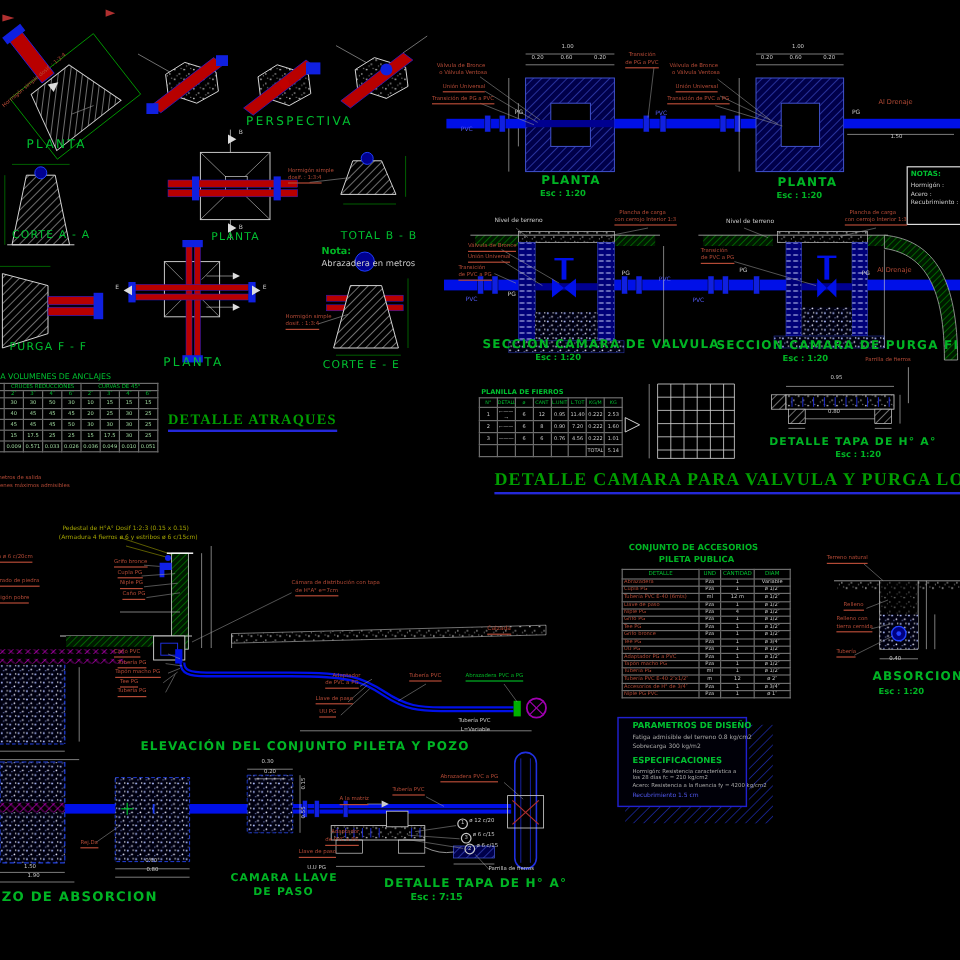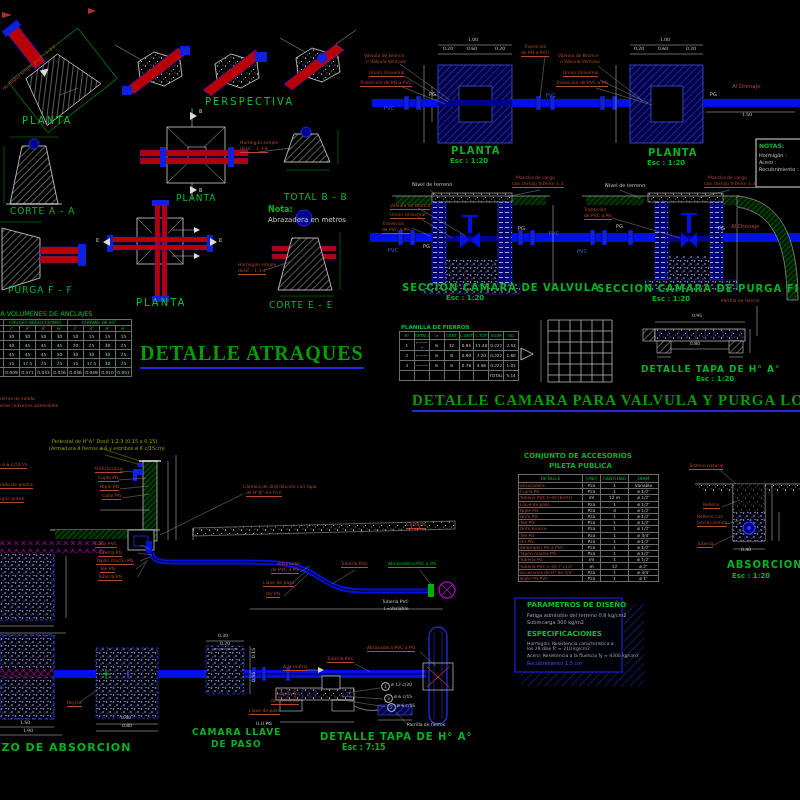--- a/index.html
+++ b/index.html
@@ -2,21 +2,21 @@
 <html><head>
 <meta charset="utf-8">
 <style>
   html,body{margin:0;padding:0;background:#000;}
   #stage{position:relative;width:800px;height:800px;background:#000;overflow:hidden;
          font-family:"DejaVu Sans",sans-serif;}
   #art{position:absolute;left:0;top:0;}
   .lbl{position:absolute;white-space:nowrap;line-height:1.08;font-family:"DejaVu Sans",sans-serif;}
   .f4{font-size:4.5px}.f5{font-size:5px}.f55{font-size:5.5px}.f6{font-size:6px}.f65{font-size:6.5px}
   .f7{font-size:7px}.f8{font-size:8px}.f9{font-size:9px}.f10{font-size:10px}.f11{font-size:11px}
-  .f15{font-size:15px}.f16{font-size:20px}.f19{font-size:19px}
+  .f15{font-size:15px}.f16{font-size:12px}.f19{font-size:19px}
   .g{color:#00C030}.gb{color:#00B424;font-weight:bold}
   .gt{color:#009E00;font-weight:bold;font-family:"Liberation Serif",serif}
   .r{color:#B44A36}.ru{border-bottom:0.5px solid #B44A36;padding-bottom:0.5px}
   .w{color:#C9C9C9}.bl{color:#5058F0}.ol{color:#A2A200}.gy{color:#A8A8A8}
   .gr{color:#00B424}.gu{border-bottom:0.5px solid #00B424}
   .ubl{border-bottom:2px solid #2428D8;padding-bottom:2px}
   .ls1{letter-spacing:1px}.ls2{letter-spacing:2px}
   .vert{transform:rotate(-90deg);transform-origin:left top}
   .rot{transform:rotate(-40deg);transform-origin:left top}
   .circ{position:absolute;width:7px;height:7px;border:0.7px solid #C9C9C9;border-radius:50%;
@@ -466,21 +466,21 @@
   <line x1="380" y1="688" x2="346" y2="693" stroke="#9a9a9a" stroke-width="0.45"></line>
   <line x1="383" y1="699" x2="340" y2="696" stroke="#9a9a9a" stroke-width="0.45"></line>
   <line x1="386" y1="707" x2="336" y2="699" stroke="#9a9a9a" stroke-width="0.45"></line>
   <line x1="408" y1="725" x2="396" y2="712" stroke="#9a9a9a" stroke-width="0.45"></line>
 </g>
 </svg>
 
 <span class="lbl f10 g ls2" style="left:22px;top:116px">PLANTA</span>
 <span class="lbl f10 g ls2" style="left:205px;top:97px">PERSPECTIVA</span>
 <span class="lbl f4 r rot" style="left:2px;top:88px">Hormigón simple dosif. : 1:3:4</span>
-<span class="lbl f9 g ls1" style="left:10px;top:207px">CORTE A  -  A</span>
+<span class="lbl f9 g ls1" style="left:10px;top:192px">CORTE A  -  A</span>
 <span class="lbl f9 g ls1" style="left:8px;top:286px">PURGA F  -  F</span>
 <span class="lbl f9 g ls1" style="left:176px;top:194px">PLANTA</span>
 <span class="lbl f9 g ls1" style="left:284px;top:193px">TOTAL B  -  B</span>
 <span class="lbl f10 g ls2" style="left:136px;top:298px">PLANTA</span>
 <span class="lbl f9 g ls1" style="left:269px;top:301px">CORTE E  -  E</span>
 <span class="lbl f8 gb" style="left:268px;top:206px">Nota:</span>
 <span class="lbl f7 w" style="left:268px;top:217px">Abrazadera en metros</span>
 <span class="lbl f4 r" style="left:240px;top:141px">Hormigón simple</span>
 <span class="lbl f4 r ru" style="left:240px;top:147px">dosif. : 1:3:4</span>
 <span class="lbl f4 r" style="left:238px;top:263px">Hormigón simple</span>
@@ -577,20 +577,21 @@
 <span class="lbl f4 r ru" style="left:246px;top:491px">de H°A° e=7cm</span>
 <span class="lbl f5 r ru" style="left:406px;top:522px">Calzada</span>
 <span class="lbl f4 r" style="left:277px;top:562px">Adaptador</span>
 <span class="lbl f4 r ru" style="left:271px;top:568px">de PVC a PG</span>
 <span class="lbl f4 r ru" style="left:341px;top:562px">Tubería PVC</span>
 <span class="lbl f4 gr gu" style="left:388px;top:562px">Abrazadera PVC a PG</span>
 <span class="lbl f4 r ru" style="left:263px;top:581px">Llave de paso</span>
 <span class="lbl f4 r ru" style="left:266px;top:592px">UU PG</span>
 <span class="lbl f4 w" style="left:382px;top:600px">Tubería PVC</span>
 <span class="lbl f4 w" style="left:384px;top:607px">L=Variable</span>
+<span class="lbl f10 gb ls1" style="left:117px;top:618px">ELEVACIÓN DEL CONJUNTO PILETA Y POZO</span>
 <span class="lbl f7 gb" style="left:524px;top:453px">CONJUNTO DE ACCESORIOS</span>
 <span class="lbl f7 gb" style="left:549px;top:463px">PILETA PUBLICA</span>
 
 <span class="lbl f4 r ru" style="left:689px;top:464px">Terreno natural</span>
 <span class="lbl f4 r ru" style="left:703px;top:503px">Relleno</span>
 <span class="lbl f4 r" style="left:697px;top:515px">Relleno con</span>
 <span class="lbl f4 r ru" style="left:697px;top:521px">tierra cernida</span>
 <span class="lbl f4 r ru" style="left:697px;top:542px">Tubería</span>
 <span class="lbl f4 w" style="left:741px;top:548px">0.40</span>
 <span class="lbl f10 gb ls1" style="left:727px;top:560px">ABSORCION</span>

